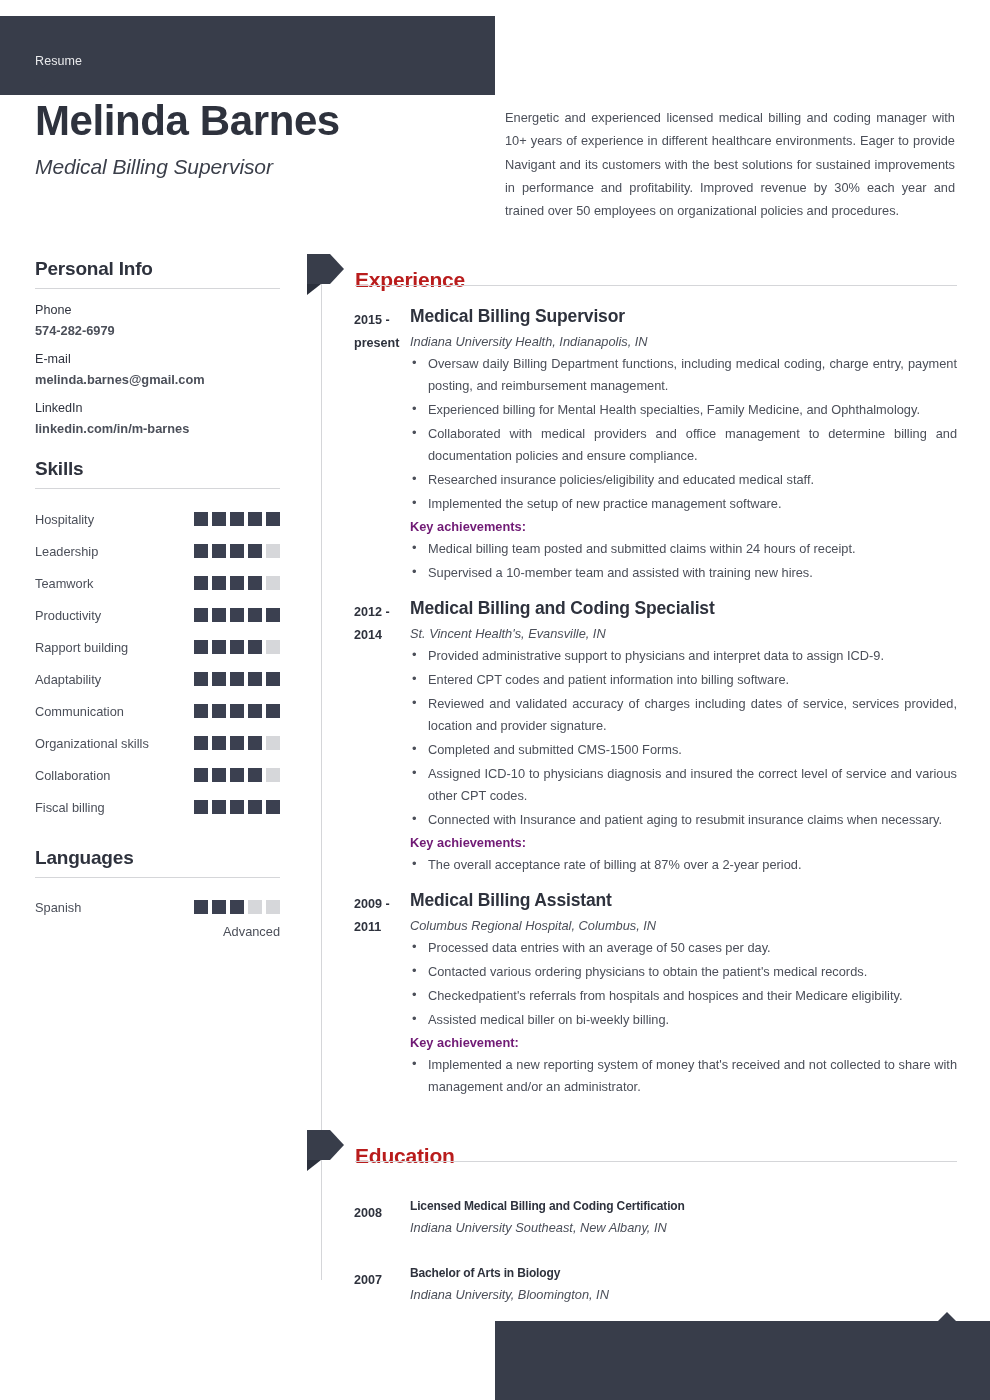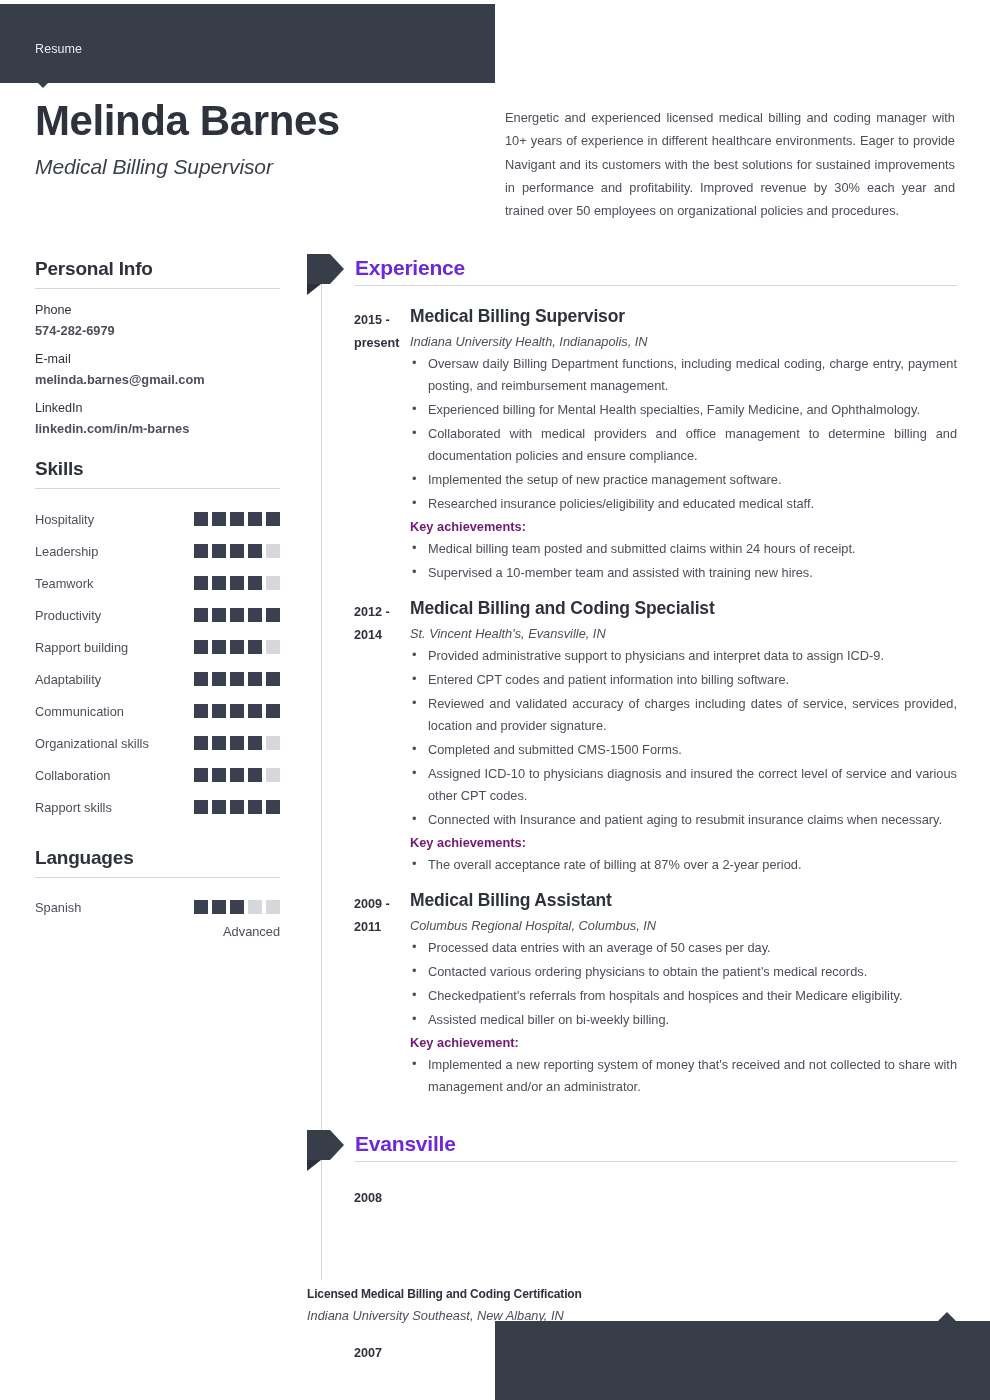--- a/index.html
+++ b/index.html
@@ -13,21 +13,21 @@
     height: 1400px;
     position: relative;
     overflow: hidden;
     color: #3b3f4a;
     -webkit-font-smoothing: antialiased;
   }
 
   
   .header-bar {
     position: absolute;
-    left: 0; top: 4px;
+    left: 0; top: 16px;
     width: 495px;
     height: 79px;
     background: #383d4a;
   }
   .header-label {
     position: absolute;
     left: 35px;
     top: 38px;
     font-size: 12.5px;
     color: #e9eaec;
@@ -196,24 +196,24 @@
   .marker-fold {
     position: absolute;
     left: 0; top: 30px;
     width: 0; height: 0;
     border-left: 14px solid #2b303c;
     border-bottom: 11px solid transparent;
   }
   .section-title {
     position: absolute;
     left: 48px;
-    top: 4px;
+    top: 16px;
     font-size: 21px;
     font-weight: bold;
-    color: #6d28d9;
+    color: #b91c1c;
     letter-spacing: -0.2px;
   }
   .section-rule {
     position: absolute;
     left: 48px;
     top: 33px;
     width: 602px;
     height: 1px;
     background: #d5d6d9;
   }
@@ -272,21 +272,21 @@
     color: #4b4f59;
     font-size: 13px;
   }
   .key-label {
     font-size: 12.8px;
     font-weight: bold;
     color: #701a75;
     margin-top: 4px;
   }
 
-  .edu-entry { margin-top: 16px; flex-direction: column; }
+  .edu-entry { margin-top: 31px; }
   .edu-title {
     font-size: 12px;
     font-weight: bold;
     color: #2e323d;
     letter-spacing: -0.15px;
   }
   .edu-org {
     font-size: 12.8px;
     font-style: italic;
     color: #4b4f59;
@@ -436,21 +436,21 @@
           <div class="skill-name">Collaboration</div>
           <div class="dots">
             <div class="dot on"></div>
             <div class="dot on"></div>
             <div class="dot on"></div>
             <div class="dot on"></div>
             <div class="dot"></div>
           </div>
         </div>
         <div class="skill-row">
-          <div class="skill-name">Rapport skills</div>
+          <div class="skill-name">Fiscal billing</div>
           <div class="dots">
             <div class="dot on"></div>
             <div class="dot on"></div>
             <div class="dot on"></div>
             <div class="dot on"></div>
             <div class="dot on"></div>
           </div>
         </div>
       </div>
   </div>
@@ -492,22 +492,22 @@
     <div id="experience-entries">
         <div class="entry">
           <div class="entry-date">2015 - present</div>
           <div class="entry-body">
             <div class="entry-title">Medical Billing Supervisor</div>
             <div class="entry-org">Indiana University Health, Indianapolis, IN</div>
             <ul class="bullets">
               <li>Oversaw daily Billing Department functions, including medical coding, charge entry, payment posting, and reimbursement management.</li>
               <li>Experienced billing for Mental Health specialties, Family Medicine, and Ophthalmology.</li>
               <li>Collaborated with medical providers and office management to determine billing and documentation policies and ensure compliance.</li>
+              <li>Researched insurance policies/eligibility and educated medical staff.</li>
               <li>Implemented the setup of new practice management software.</li>
-              <li>Researched insurance policies/eligibility and educated medical staff.</li>
             </ul>
             <div class="key-label">Key achievements:</div>
             <ul class="bullets">
               <li>Medical billing team posted and submitted claims within 24 hours of receipt.</li>
               <li>Supervised a 10-member team and assisted with training new hires.</li>
             </ul>
           </div>
         </div>
         <div class="entry">
           <div class="entry-date">2012 - 2014</div>
@@ -548,21 +548,21 @@
       </div>
   </div>
 
   <div class="section" style="margin-top:30px">
     <div class="section-head">
       <div class="marker">
         <div class="marker-body"></div>
         <div class="marker-point"></div>
         <div class="marker-fold"></div>
       </div>
-      <div class="section-title">Evansville</div>
+      <div class="section-title">Education</div>
       <div class="section-rule"></div>
     </div>
     <div id="education-entries">
         <div class="entry edu-entry">
           <div class="entry-date">2008</div>
           <div class="entry-body">
             <div class="edu-title">Licensed Medical Billing and Coding Certification</div>
             <div class="edu-org">Indiana University Southeast, New Albany, IN</div>
           </div>
         </div>

